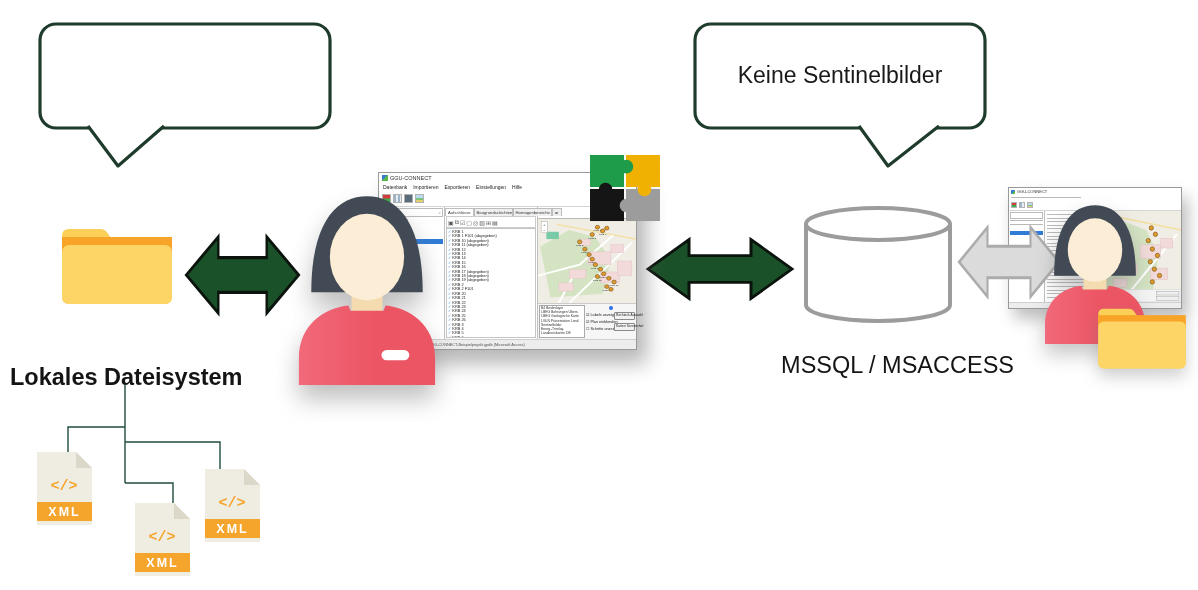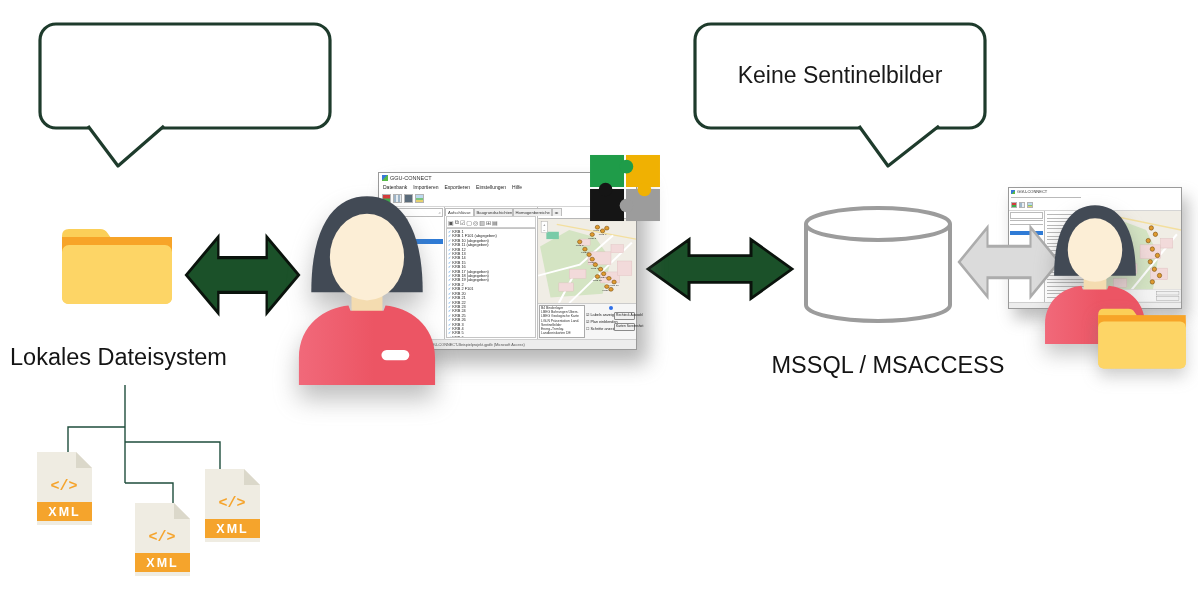--- a/index.html
+++ b/index.html
@@ -150,21 +150,21 @@
       <rect x="2" y="2" width="290" height="104" rx="16" fill="#fff" stroke="#1e3b2c" stroke-width="3.2"></rect>
       <path d="M166,104 L195,144 L246,104" fill="#fff" stroke="#1e3b2c" stroke-width="3.2" stroke-linejoin="round"></path>
     </svg>
     <div class="bubble-text">Keine Sentinelbilder</div>
   </div>
 
   <svg class="abs" style="left:62px;top:218px;z-index:2" width="110" height="88">
       <use href="#folder"></use>
     </svg>
 
-  <div class="biglabel" style="left:10px;top:344px;">Lokales Dateisystem</div>
+  <div class="biglabel" style="left:10px;top:364px;font-weight:bold;">Lokales Dateisystem</div>
 
   <svg class="abs" style="left:60px;top:383px;z-index:1" width="170" height="125">
     <g stroke="#1f4d3c" stroke-width="1.4" fill="none">
       <path d="M65,2 L65,100"></path>
       <path d="M65,44 L8,44 L8,69"></path>
       <path d="M65,59 L160,59 L160,87"></path>
       <path d="M65,100 L113,100 L113,120"></path>
     </g>
   </svg>
 
@@ -368,21 +368,21 @@
 
   <svg class="abs" style="left:645px;top:235px;z-index:4" width="150" height="68" viewBox="0 0 150 76" preserveAspectRatio="none">
     <polygon points="3,38 44,5 44,23 106,23 106,5 147,38 106,71 106,53 44,53 44,71" fill="#1b5129" stroke="#0a130c" stroke-width="3"></polygon>
   </svg>
 
   <svg class="abs" style="left:800px;top:203px;z-index:3" width="156" height="124" viewBox="0 0 156 124">
     <path d="M6,21 L6,102 A72,16 0 0 0 150,102 L150,21" fill="#ffffff" stroke="#9C9C9C" stroke-width="4"></path>
     <ellipse cx="78" cy="21" rx="72" ry="16" fill="#ffffff" stroke="#9C9C9C" stroke-width="4"></ellipse>
   </svg>
 
-  <div class="biglabel" style="left:762px;top:352px;width:252px;text-align:center;">MSSQL / MSACCESS</div>
+  <div class="biglabel" style="left:762px;top:352px;width:252px;text-align:right;">MSSQL / MSACCESS</div>
 
   <svg class="abs" style="left:957px;top:222px;z-index:6" width="104" height="80" viewBox="0 0 150 76" preserveAspectRatio="none">
     <polygon points="3,38 44,5 44,23 106,23 106,5 147,38 106,71 106,53 44,53 44,71" fill="#dbdbdb" stroke="#acacac" stroke-width="3"></polygon>
   </svg>
 
   <div class="appwin2">
     <div class="titlebar2">
       <span class="appicon2"></span>
       <span>GGU-CONNECT</span>
     </div>

